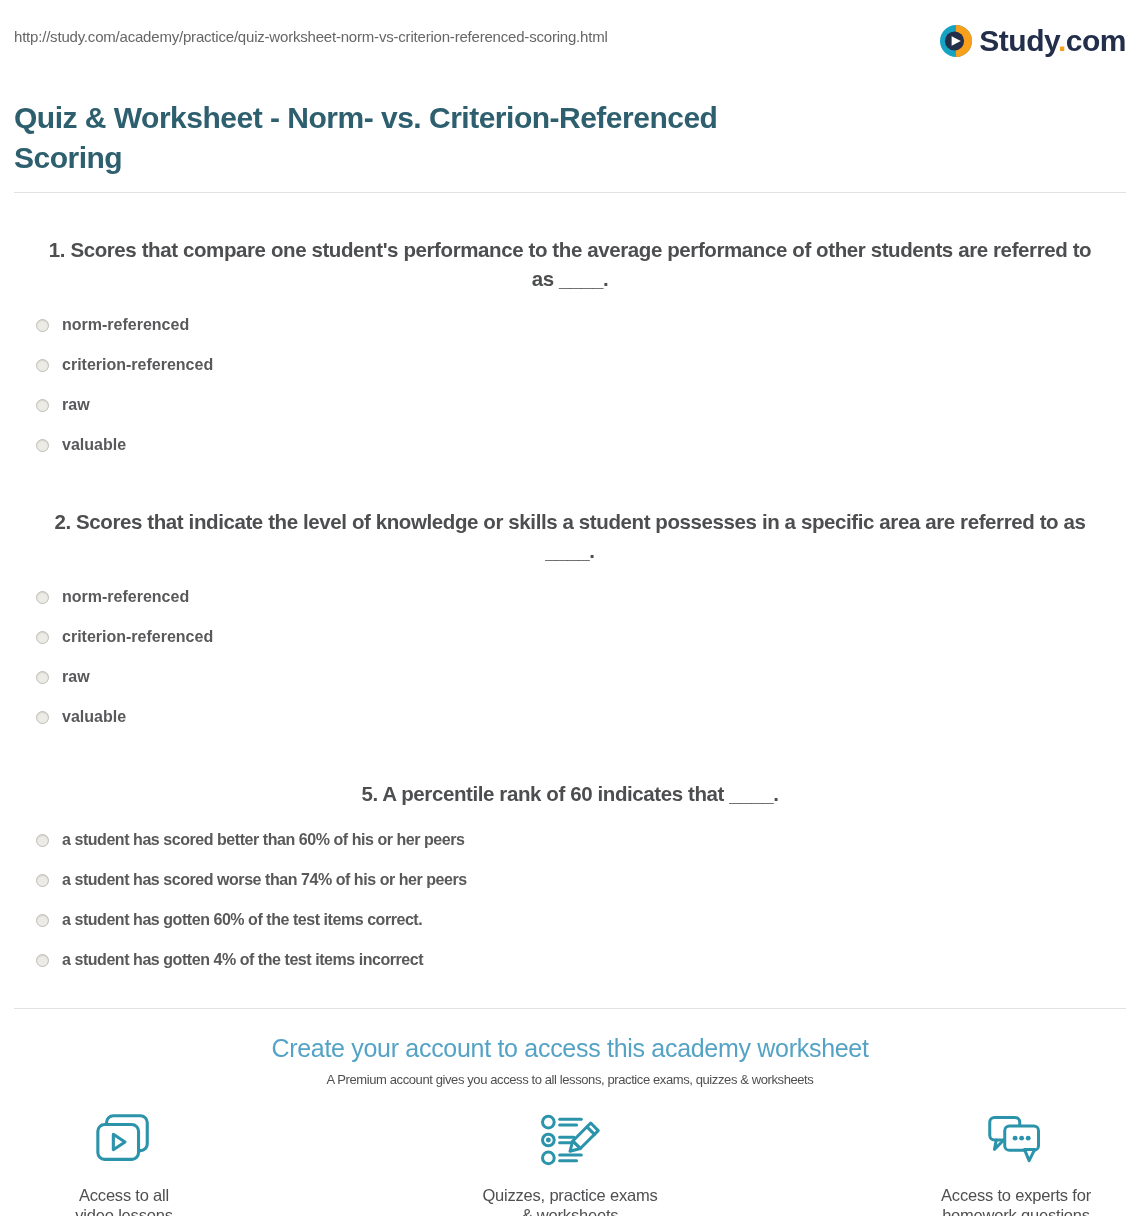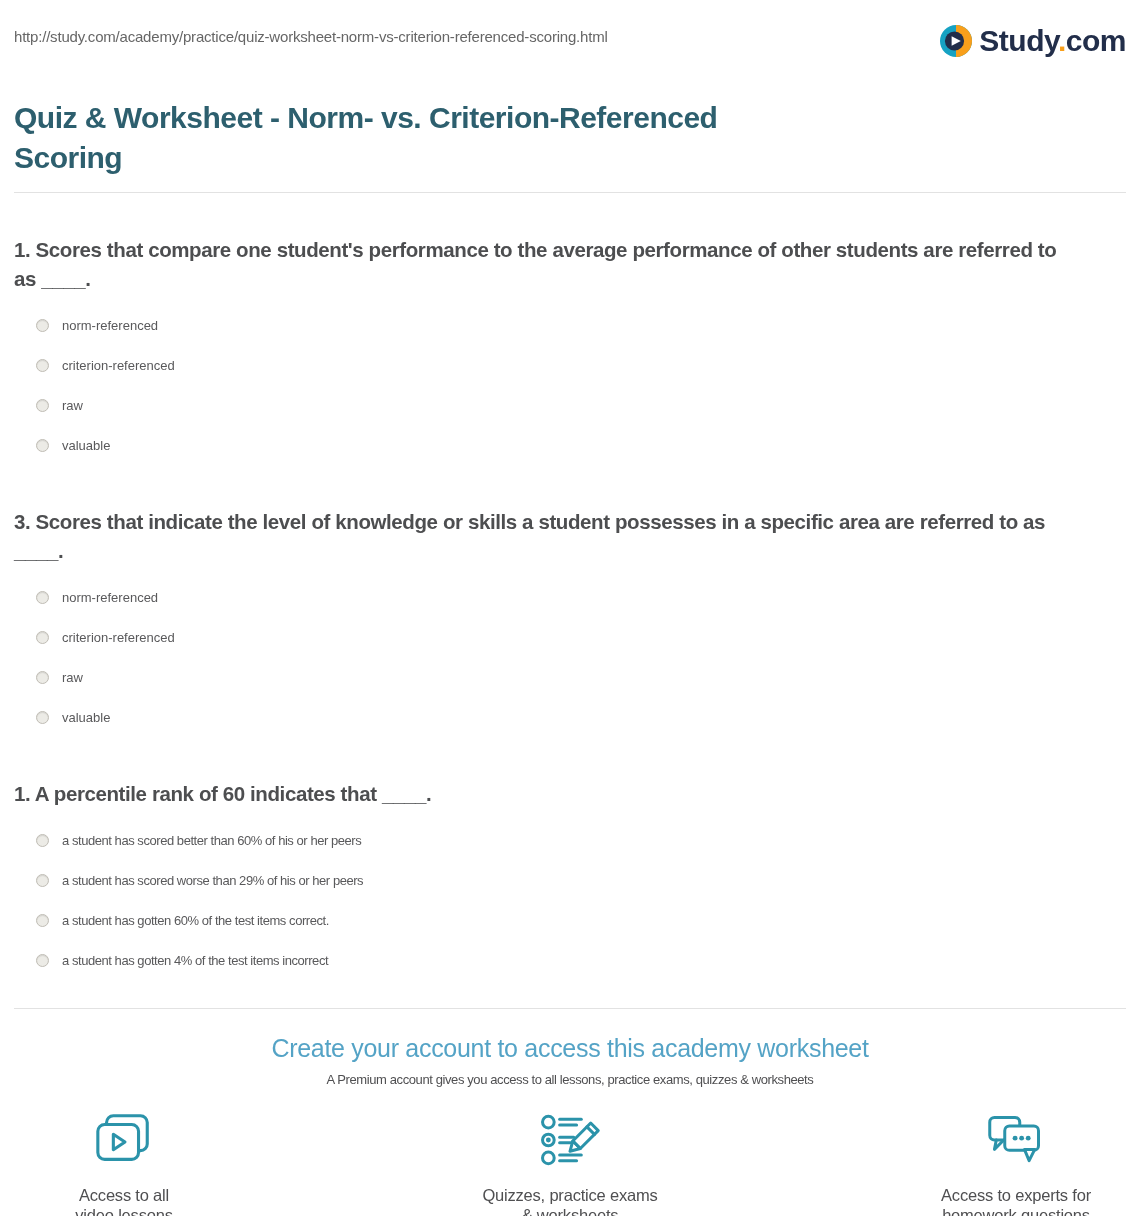--- a/index.html
+++ b/index.html
@@ -27,33 +27,33 @@
   .logo-white{fill:#ffffff;}
   .logo-word{font-size:30px;font-weight:700;color:var(--c-logo-navy);letter-spacing:-0.5px;}
   .logo-word .dot{color:var(--c-logo-orange);}
   
   .title{
     margin-top:40px;font-size:30px;font-weight:700;color:var(--c-title);
     line-height:40px;letter-spacing:-0.5px;white-space:pre-line;max-width:900px;
   }
   .divider{border:none;border-top:1px solid var(--c-divider);margin-top:14px;}
   
-  .question-block{margin-top:0;}
+  .question-block{margin-top:0;text-align:center;}
   .question-text{
     margin-top:42px;font-size:20.5px;font-weight:700;color:var(--c-question);
     line-height:29px;letter-spacing:-0.4px;white-space:pre-line;max-width:1112px;
   }
   .options{margin-top:12px;}
   .option-row{display:flex;align-items:center;height:40px;padding-left:22px;gap:13px;cursor:pointer;}
   .radio{
     width:13px;height:13px;flex:0 0 13px;border-radius:50%;
     background:var(--c-radio-bg);border:1px solid var(--c-radio-border);
     box-shadow:inset 0 1px 1px rgba(0,0,0,0.10);
   }
-  .option-label{font-size:13px;color:var(--c-option);}
+  .option-label{font-size:16px;color:var(--c-option);font-weight:bold;}
   .condensed .option-label{letter-spacing:-0.45px;}
   .section-divider{margin-top:28px;}
   
   .cta{text-align:center;}
   .cta-heading{margin-top:25px;font-size:25px;font-weight:400;color:var(--c-cta);letter-spacing:-0.3px;}
   .cta-sub{margin-top:9px;font-size:13px;color:#4f4f51;letter-spacing:-0.4px;}
   .features{display:flex;justify-content:space-between;margin-top:24px;}
   .feature{width:220px;text-align:center;}
   .feature-icon{height:58px;display:inline-block;stroke:var(--c-icon);fill:none;stroke-width:3.2;stroke-linecap:round;stroke-linejoin:round;}
   .feature-icon .dot{fill:var(--c-icon);stroke:none;}
@@ -100,21 +100,21 @@
         <span class="option-label">raw</span>
       </div>
       <div class="option-row">
         <span class="radio"></span>
         <span class="option-label">valuable</span>
       </div>
     </div>
   </div>
 
   <div class="question-block">
-    <p class="question-text">3. Scores that indicate the level of knowledge or skills a student possesses in a specific area are referred to as
+    <p class="question-text">2. Scores that indicate the level of knowledge or skills a student possesses in a specific area are referred to as
 ____.</p>
     <div class="options">
       <div class="option-row">
         <span class="radio"></span>
         <span class="option-label">norm-referenced</span>
       </div>
       <div class="option-row">
         <span class="radio"></span>
         <span class="option-label">criterion-referenced</span>
       </div>
@@ -123,29 +123,29 @@
         <span class="option-label">raw</span>
       </div>
       <div class="option-row">
         <span class="radio"></span>
         <span class="option-label">valuable</span>
       </div>
     </div>
   </div>
 
   <div class="question-block condensed">
-    <p class="question-text">1. A percentile rank of 60 indicates that ____.</p>
+    <p class="question-text">5. A percentile rank of 60 indicates that ____.</p>
     <div class="options">
       <div class="option-row">
         <span class="radio"></span>
         <span class="option-label">a student has scored better than 60% of his or her peers</span>
       </div>
       <div class="option-row">
         <span class="radio"></span>
-        <span class="option-label">a student has scored worse than 29% of his or her peers</span>
+        <span class="option-label">a student has scored worse than 74% of his or her peers</span>
       </div>
       <div class="option-row">
         <span class="radio"></span>
         <span class="option-label">a student has gotten 60% of the test items correct.</span>
       </div>
       <div class="option-row">
         <span class="radio"></span>
         <span class="option-label">a student has gotten 4% of the test items incorrect</span>
       </div>
     </div>

